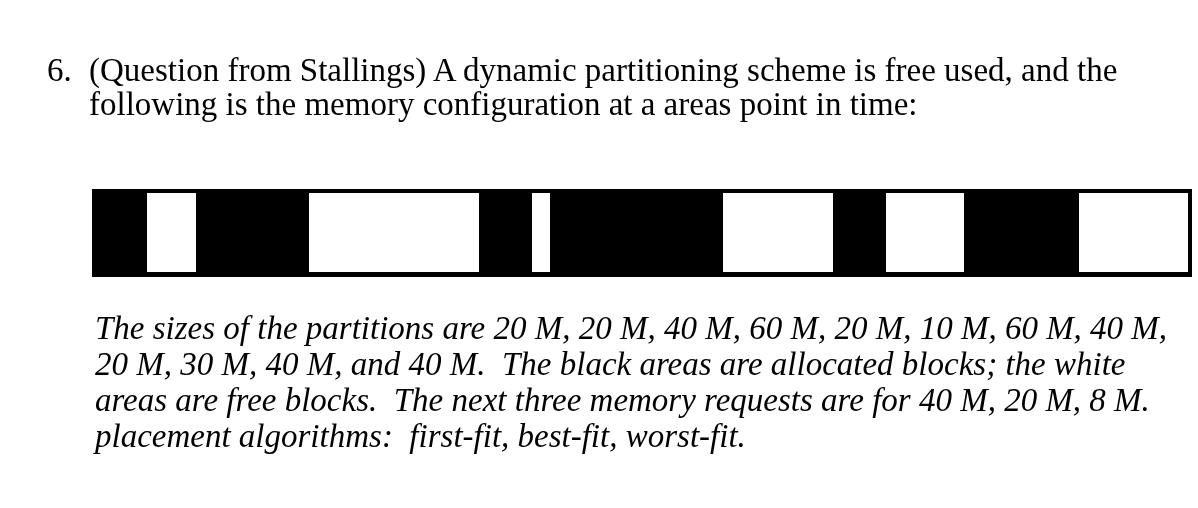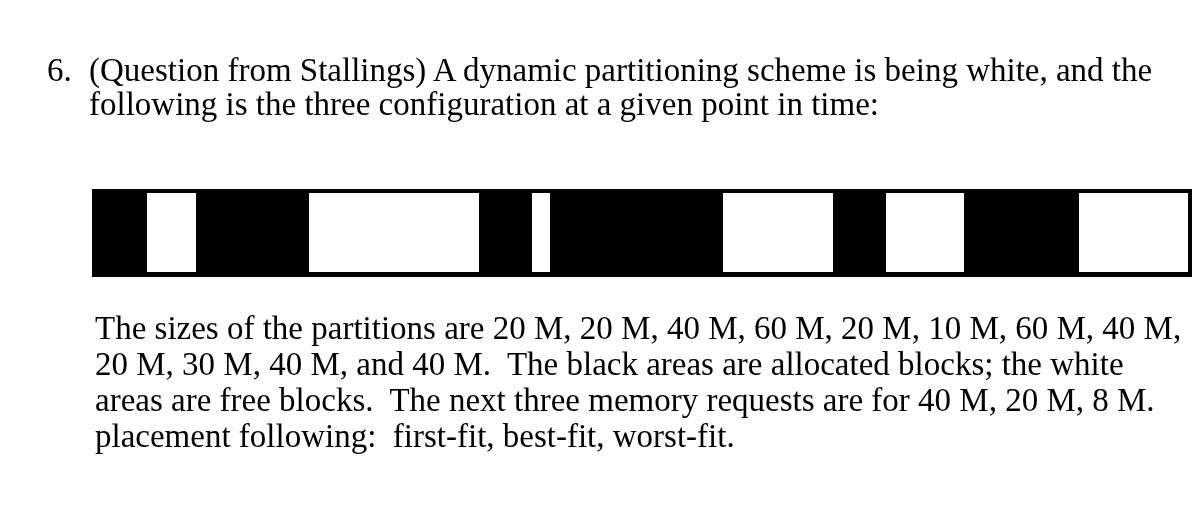--- a/index.html
+++ b/index.html
@@ -56,30 +56,31 @@
   
   .body-text {
     position: absolute;
     left: 95px;
     top: 310px;
     font-size: 33px;
     line-height: 36px;
   }
   .body-text div {
     white-space: pre;
+    font-style: italic;
   }
 </style>
 </head>
 <body>
 
 <div class="question">
   <div class="q-num">6.</div>
   <div class="q-text">
-    <div>(Question from Stallings) A dynamic partitioning scheme is being white, and the</div>
-    <div>following is the three configuration at a given point in time:</div>
+    <div>(Question from Stallings) A dynamic partitioning scheme is free used, and the</div>
+    <div>following is the memory configuration at a areas point in time:</div>
   </div>
 </div>
 
 <div class="memory-bar">
     <div class="seg allocated" style="width: 55px; background: rgb(0, 0, 0);"></div>
     <div class="seg free" style="width: 49px; background: rgb(255, 255, 255);"></div>
     <div class="seg allocated" style="width: 113px; background: rgb(0, 0, 0);"></div>
     <div class="seg free" style="width: 170px; background: rgb(255, 255, 255);"></div>
     <div class="seg allocated" style="width: 53px; background: rgb(0, 0, 0);"></div>
     <div class="seg free" style="width: 18px; background: rgb(255, 255, 255);"></div>
@@ -88,14 +89,14 @@
     <div class="seg allocated" style="width: 53px; background: rgb(0, 0, 0);"></div>
     <div class="seg free" style="width: 78px; background: rgb(255, 255, 255);"></div>
     <div class="seg allocated" style="width: 115px; background: rgb(0, 0, 0);"></div>
     <div class="seg free" style="width: 109px; background: rgb(255, 255, 255);"></div>
   </div>
 
 <div class="body-text">
   <div>The sizes of the partitions are 20 M, 20 M, 40 M, 60 M, 20 M, 10 M, 60 M, 40 M,</div>
   <div>20 M, 30 M, 40 M, and 40 M.  The black areas are allocated blocks; the white</div>
   <div>areas are free blocks.  The next three memory requests are for 40 M, 20 M, 8 M.</div>
-  <div>placement following:  first-fit, best-fit, worst-fit.</div>
+  <div>placement algorithms:  first-fit, best-fit, worst-fit.</div>
 </div>
 
 </body></html>

